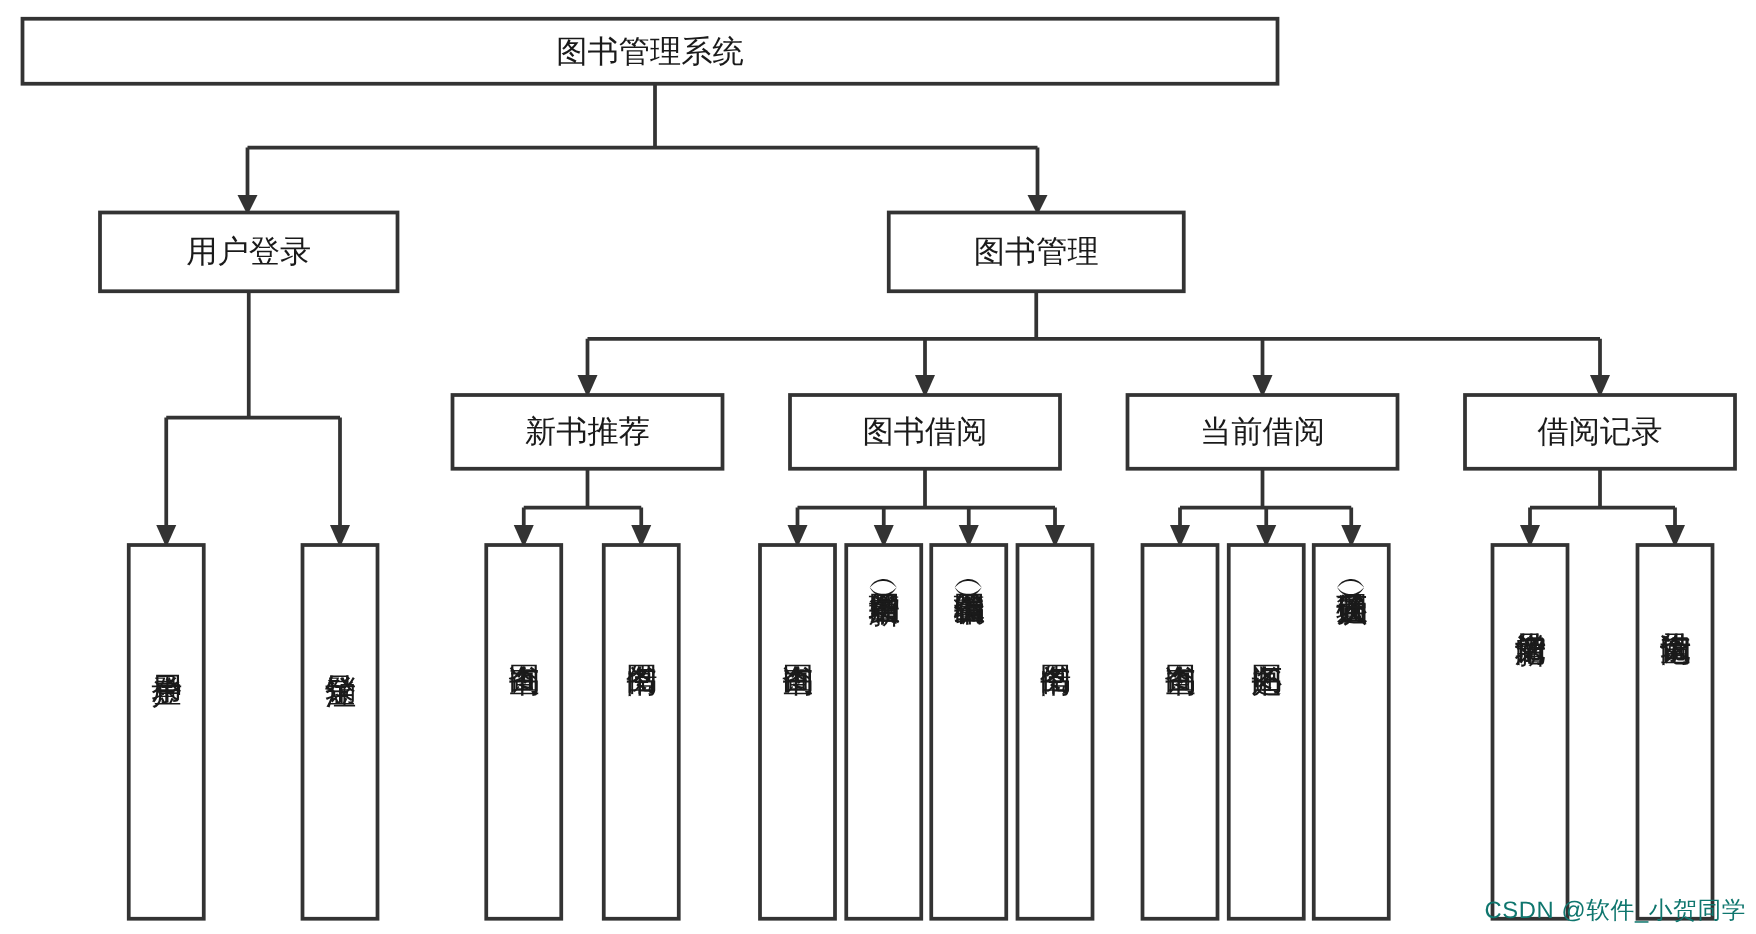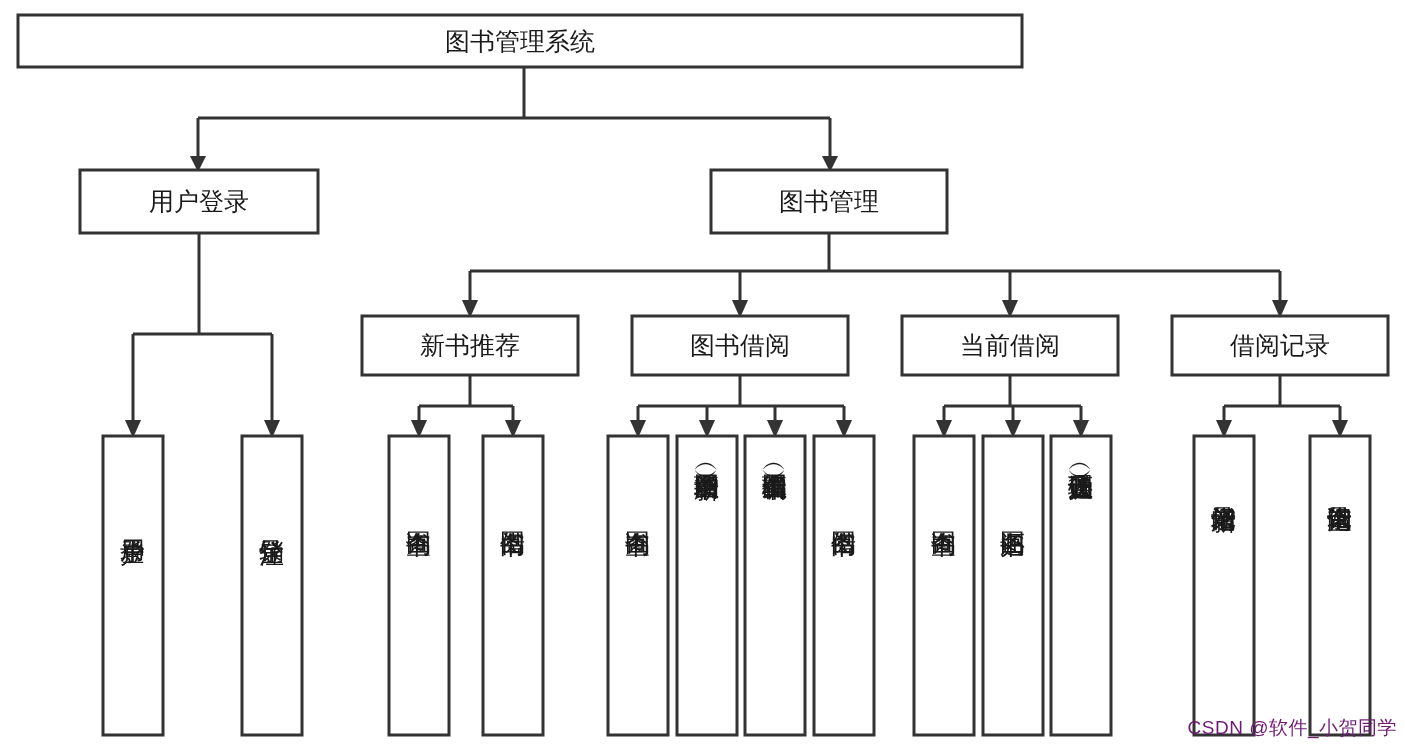--- a/index.html
+++ b/index.html
@@ -46,21 +46,21 @@
   .arrowhead {
     fill: #333333;
     stroke: none;
   }
   .watermark {
     position: absolute;
     right: 8px;
     bottom: 6px;
     font-family: "Liberation Sans", "DejaVu Sans", sans-serif;
     font-size: 19px;
-    color: #701a75;
+    color: #0f766e;
     white-space: nowrap;
     letter-spacing: 0.5px;
     pointer-events: none;
     margin-left: 29px;
   }
 </style>
 </head>
 <body>
 
 <svg id="diagram" viewBox="0 0 1405 747" xmlns="http://www.w3.org/2000/svg">

